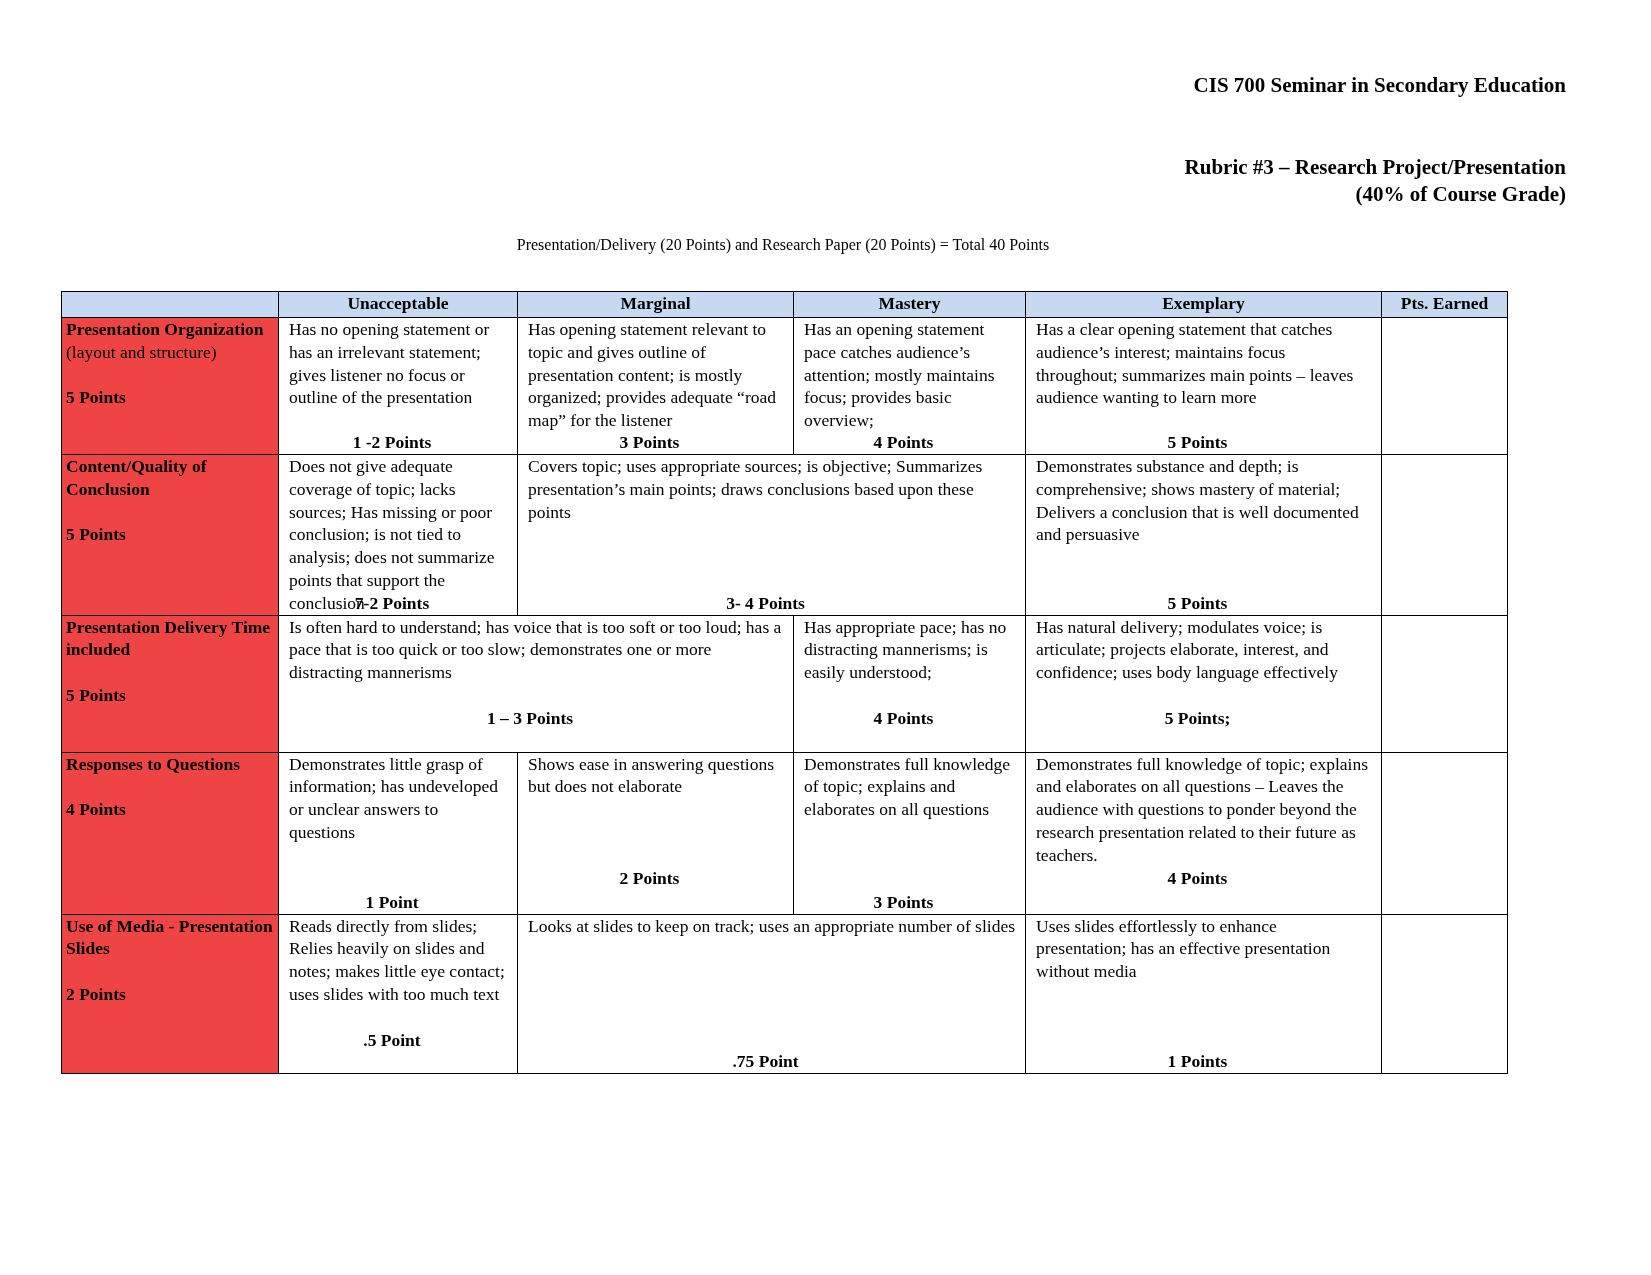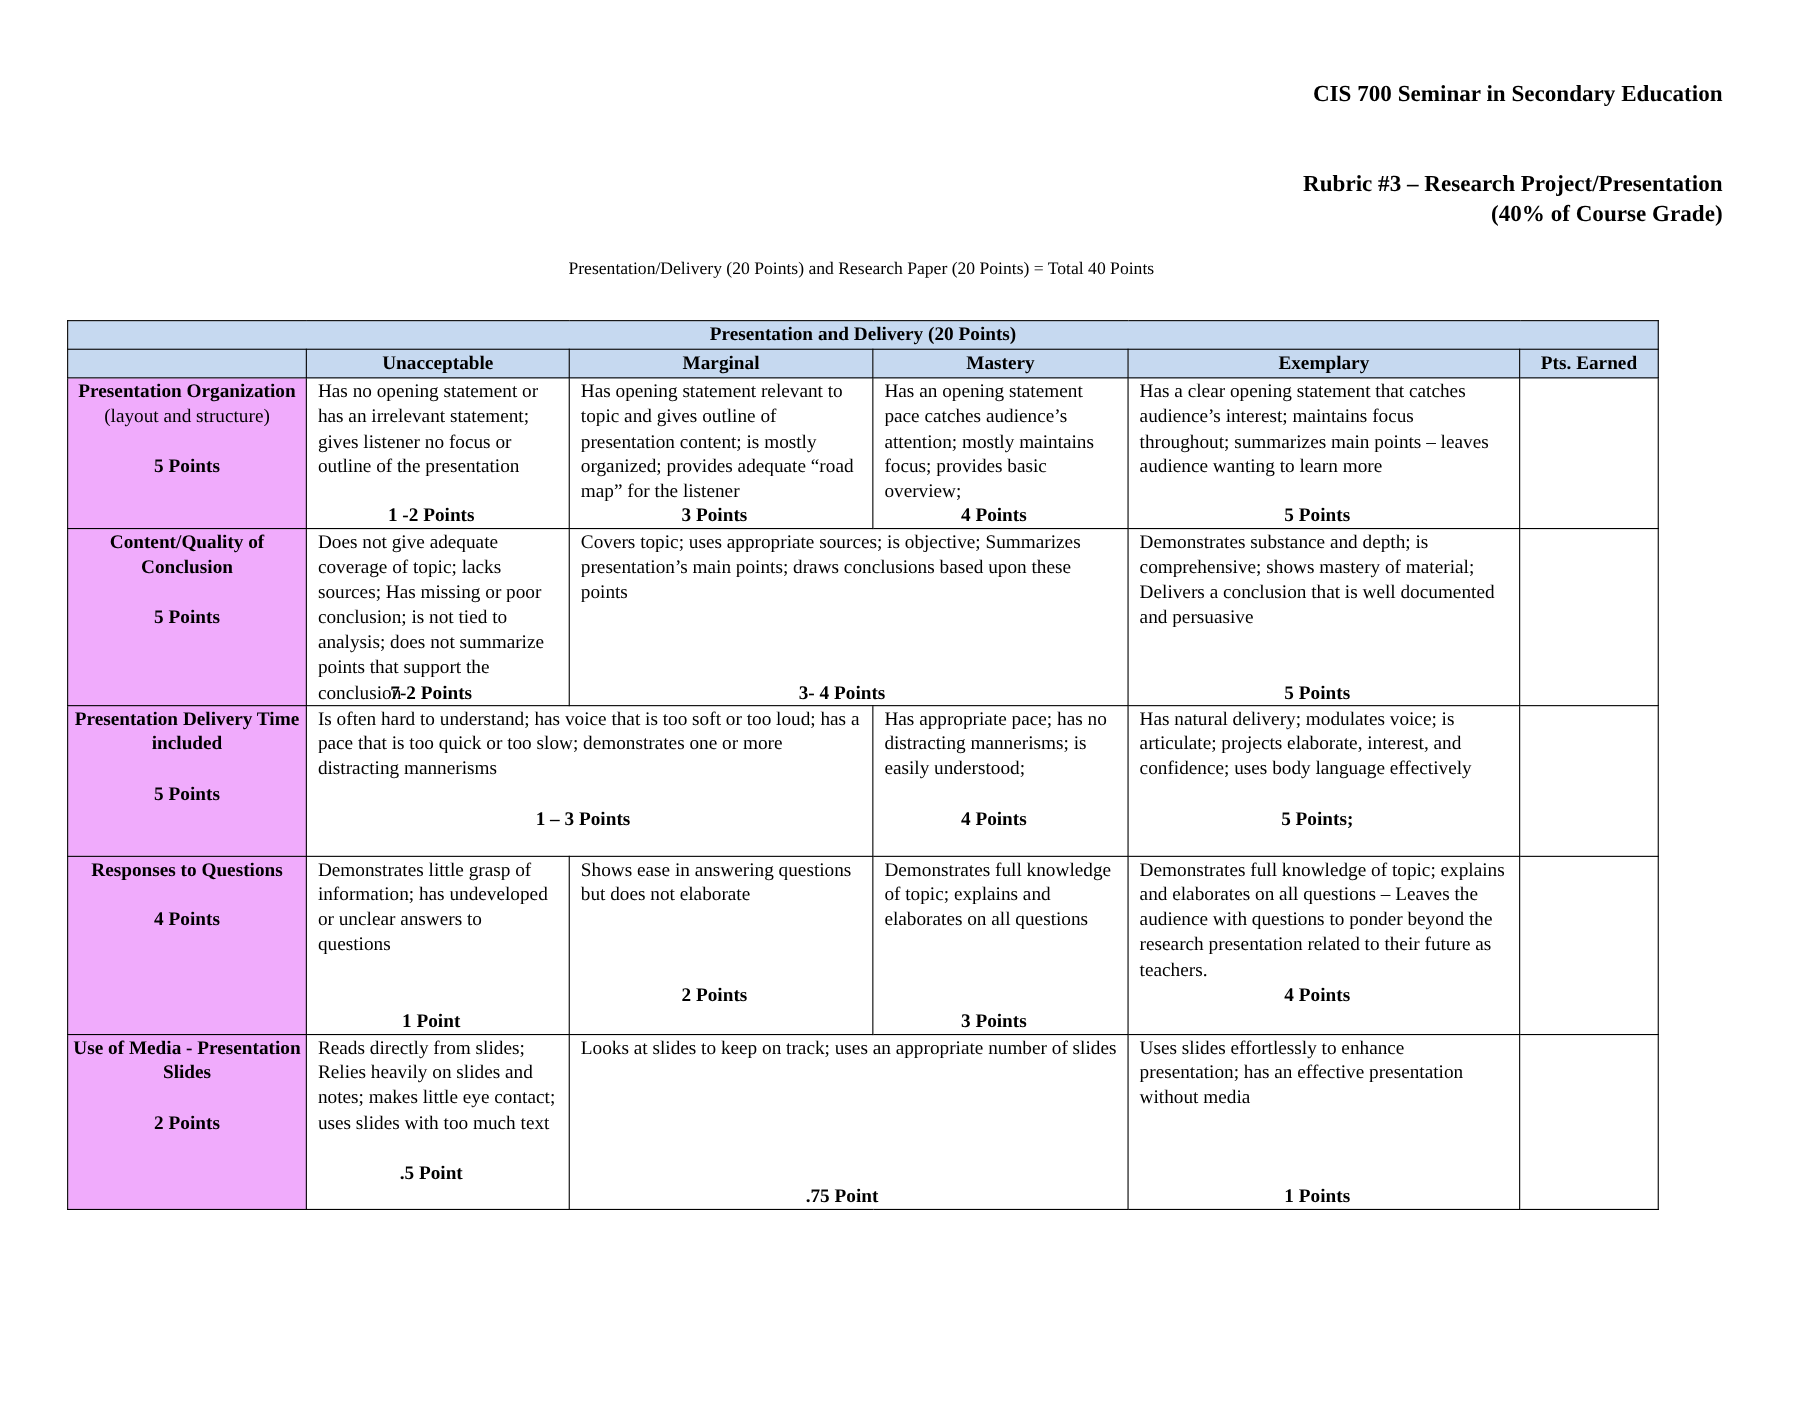--- a/index.html
+++ b/index.html
@@ -2,21 +2,21 @@
 <html><head>
 <meta charset="utf-8">
 <style>
   html, body { margin:0; padding:0; background:#fff; }
   body { width:1651px; height:1275px; position:relative; font-family:"Liberation Serif","DejaVu Serif",serif; color:#000; }
   .title { position:absolute; left:0; width:1566px; text-align:right; font-weight:bold; font-size:21px; }
   .sub { position:absolute; left:0; width:1566px; text-align:center; font-size:16px; }
   table { position:absolute; left:61px; top:291px; border-collapse:collapse; table-layout:fixed; width:1446px; font-size:17.5px; line-height:22.8px; }
   td { border:1.3px solid #000; vertical-align:top; padding:0 10px; }
   .hdr { background:#c6d9f0; font-weight:bold; text-align:center; height:25px; }
-  .crit { background:#f0abfc; text-align:center; padding:0 4px; }
+  .crit { background:#ef4444; text-align:left; padding:0 4px; }
   .crit b { font-weight:bold; }
   .cell { position:relative; }
   .pts { font-weight:bold; text-align:center; position:absolute; left:0; right:12px; }
 </style>
 </head>
 <body>
 
 <div class="title" style="top:73px;">CIS 700 Seminar in Secondary Education</div>
 <div class="title" style="top:155px;">Rubric #3 – Research Project/Presentation</div>
 <div class="title" style="top:182px;">(40% of Course Grade)</div>
@@ -25,23 +25,20 @@
 <table>
   <colgroup>
     <col style="width:217px">
       <col style="width:239px">
       <col style="width:276px">
       <col style="width:232px">
       <col style="width:356px">
       <col style="width:126px">
   </colgroup>
   <tbody>
-      <tr>
-    <td class="hdr" colspan="6" style="height:25px;">Presentation and Delivery (20 Points)</td>
-  </tr>
   <tr>
     <td class="hdr"></td>
     <td class="hdr">Unacceptable</td>
     <td class="hdr">Marginal</td>
     <td class="hdr">Mastery</td>
     <td class="hdr">Exemplary</td>
     <td class="hdr" style="padding:0 2px;">Pts.  Earned</td>
   </tr>
 
   <tr style="height:137px;">

